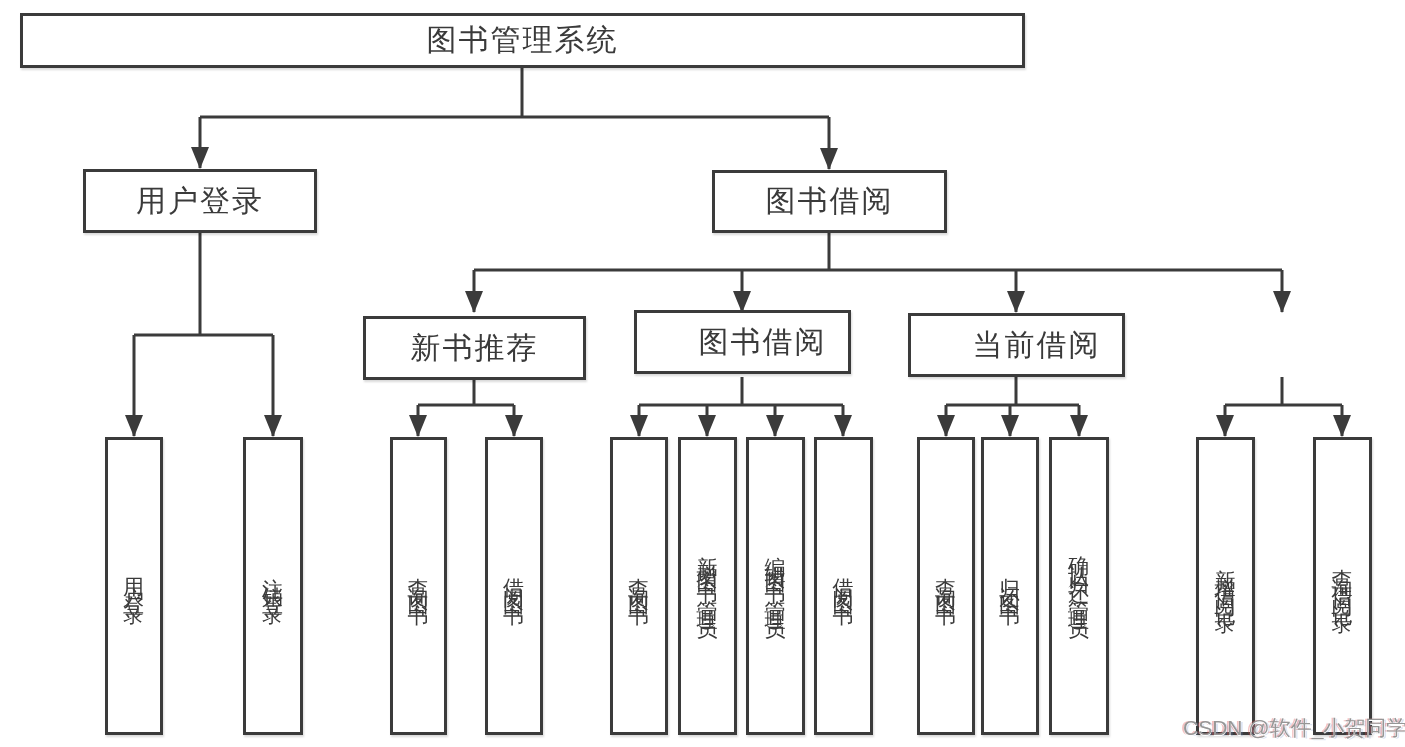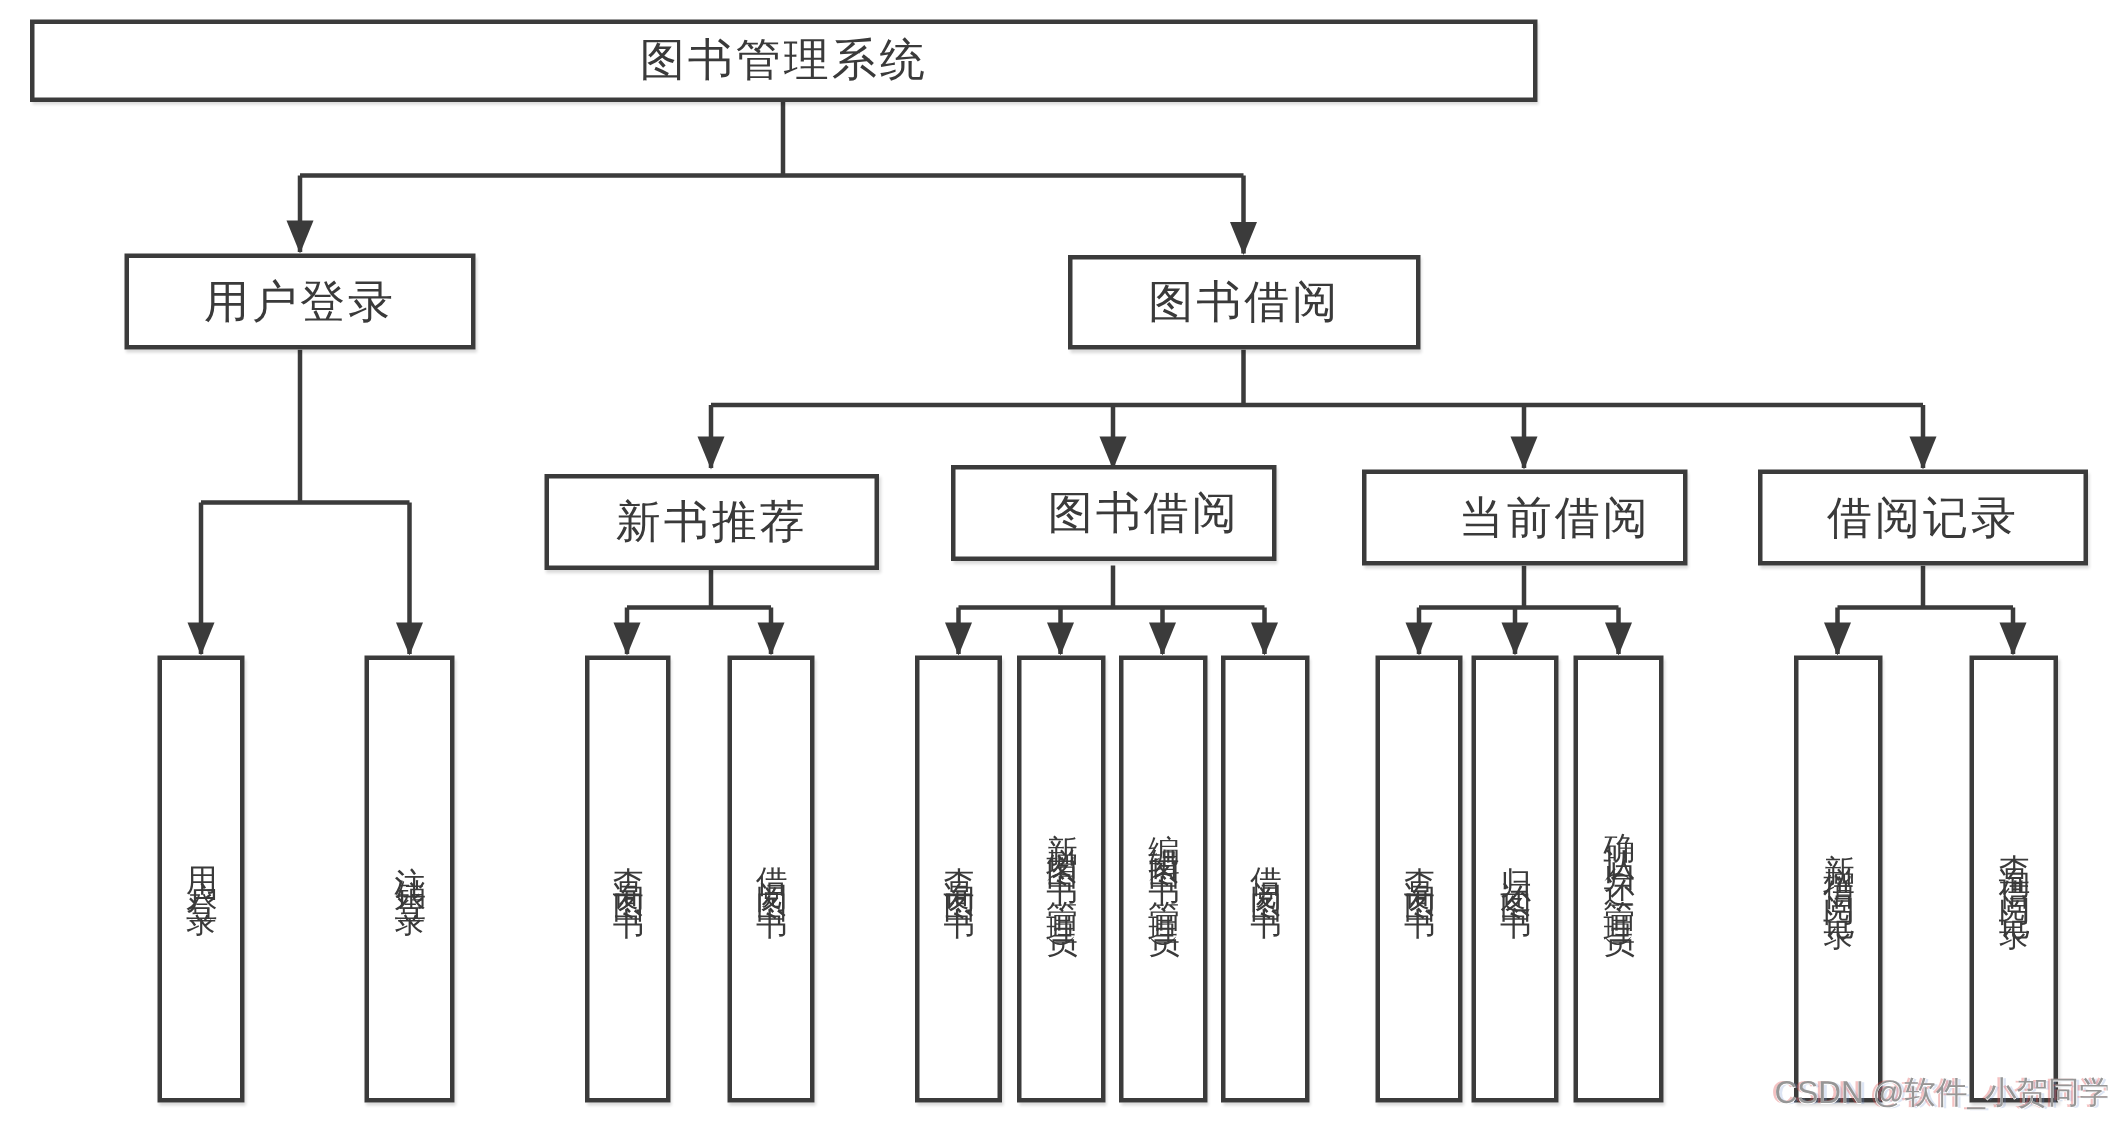--- a/index.html
+++ b/index.html
@@ -95,23 +95,20 @@
 
   <div class="node" style="left:363px;top:316px;width:223px;height:64px;">
     <span class="lbl">新书推荐</span>
   </div>
   <div class="node" style="left:634px;top:310px;width:217px;height:64px;padding-left:40px;">
     <span class="lbl">图书借阅</span>
   </div>
   <div class="node" style="left:908px;top:313px;width:217px;height:64px;padding-left:40px;">
     <span class="lbl">当前借阅</span>
   </div>
-  <div class="node" style="left:1172px;top:313px;width:220px;height:64px;">
-    <span class="lbl">借阅记录</span>
-  </div>
 
   <div class="node leaf" style="left:105px;width:58px;">
     <span class="vlbl">用户登录</span>
   </div>
   <div class="node leaf" style="left:243px;width:60px;">
     <span class="vlbl">注销登录</span>
   </div>
 
   <div class="node leaf" style="left:390px;width:57px;">
     <span class="vlbl">查询图书</span>

